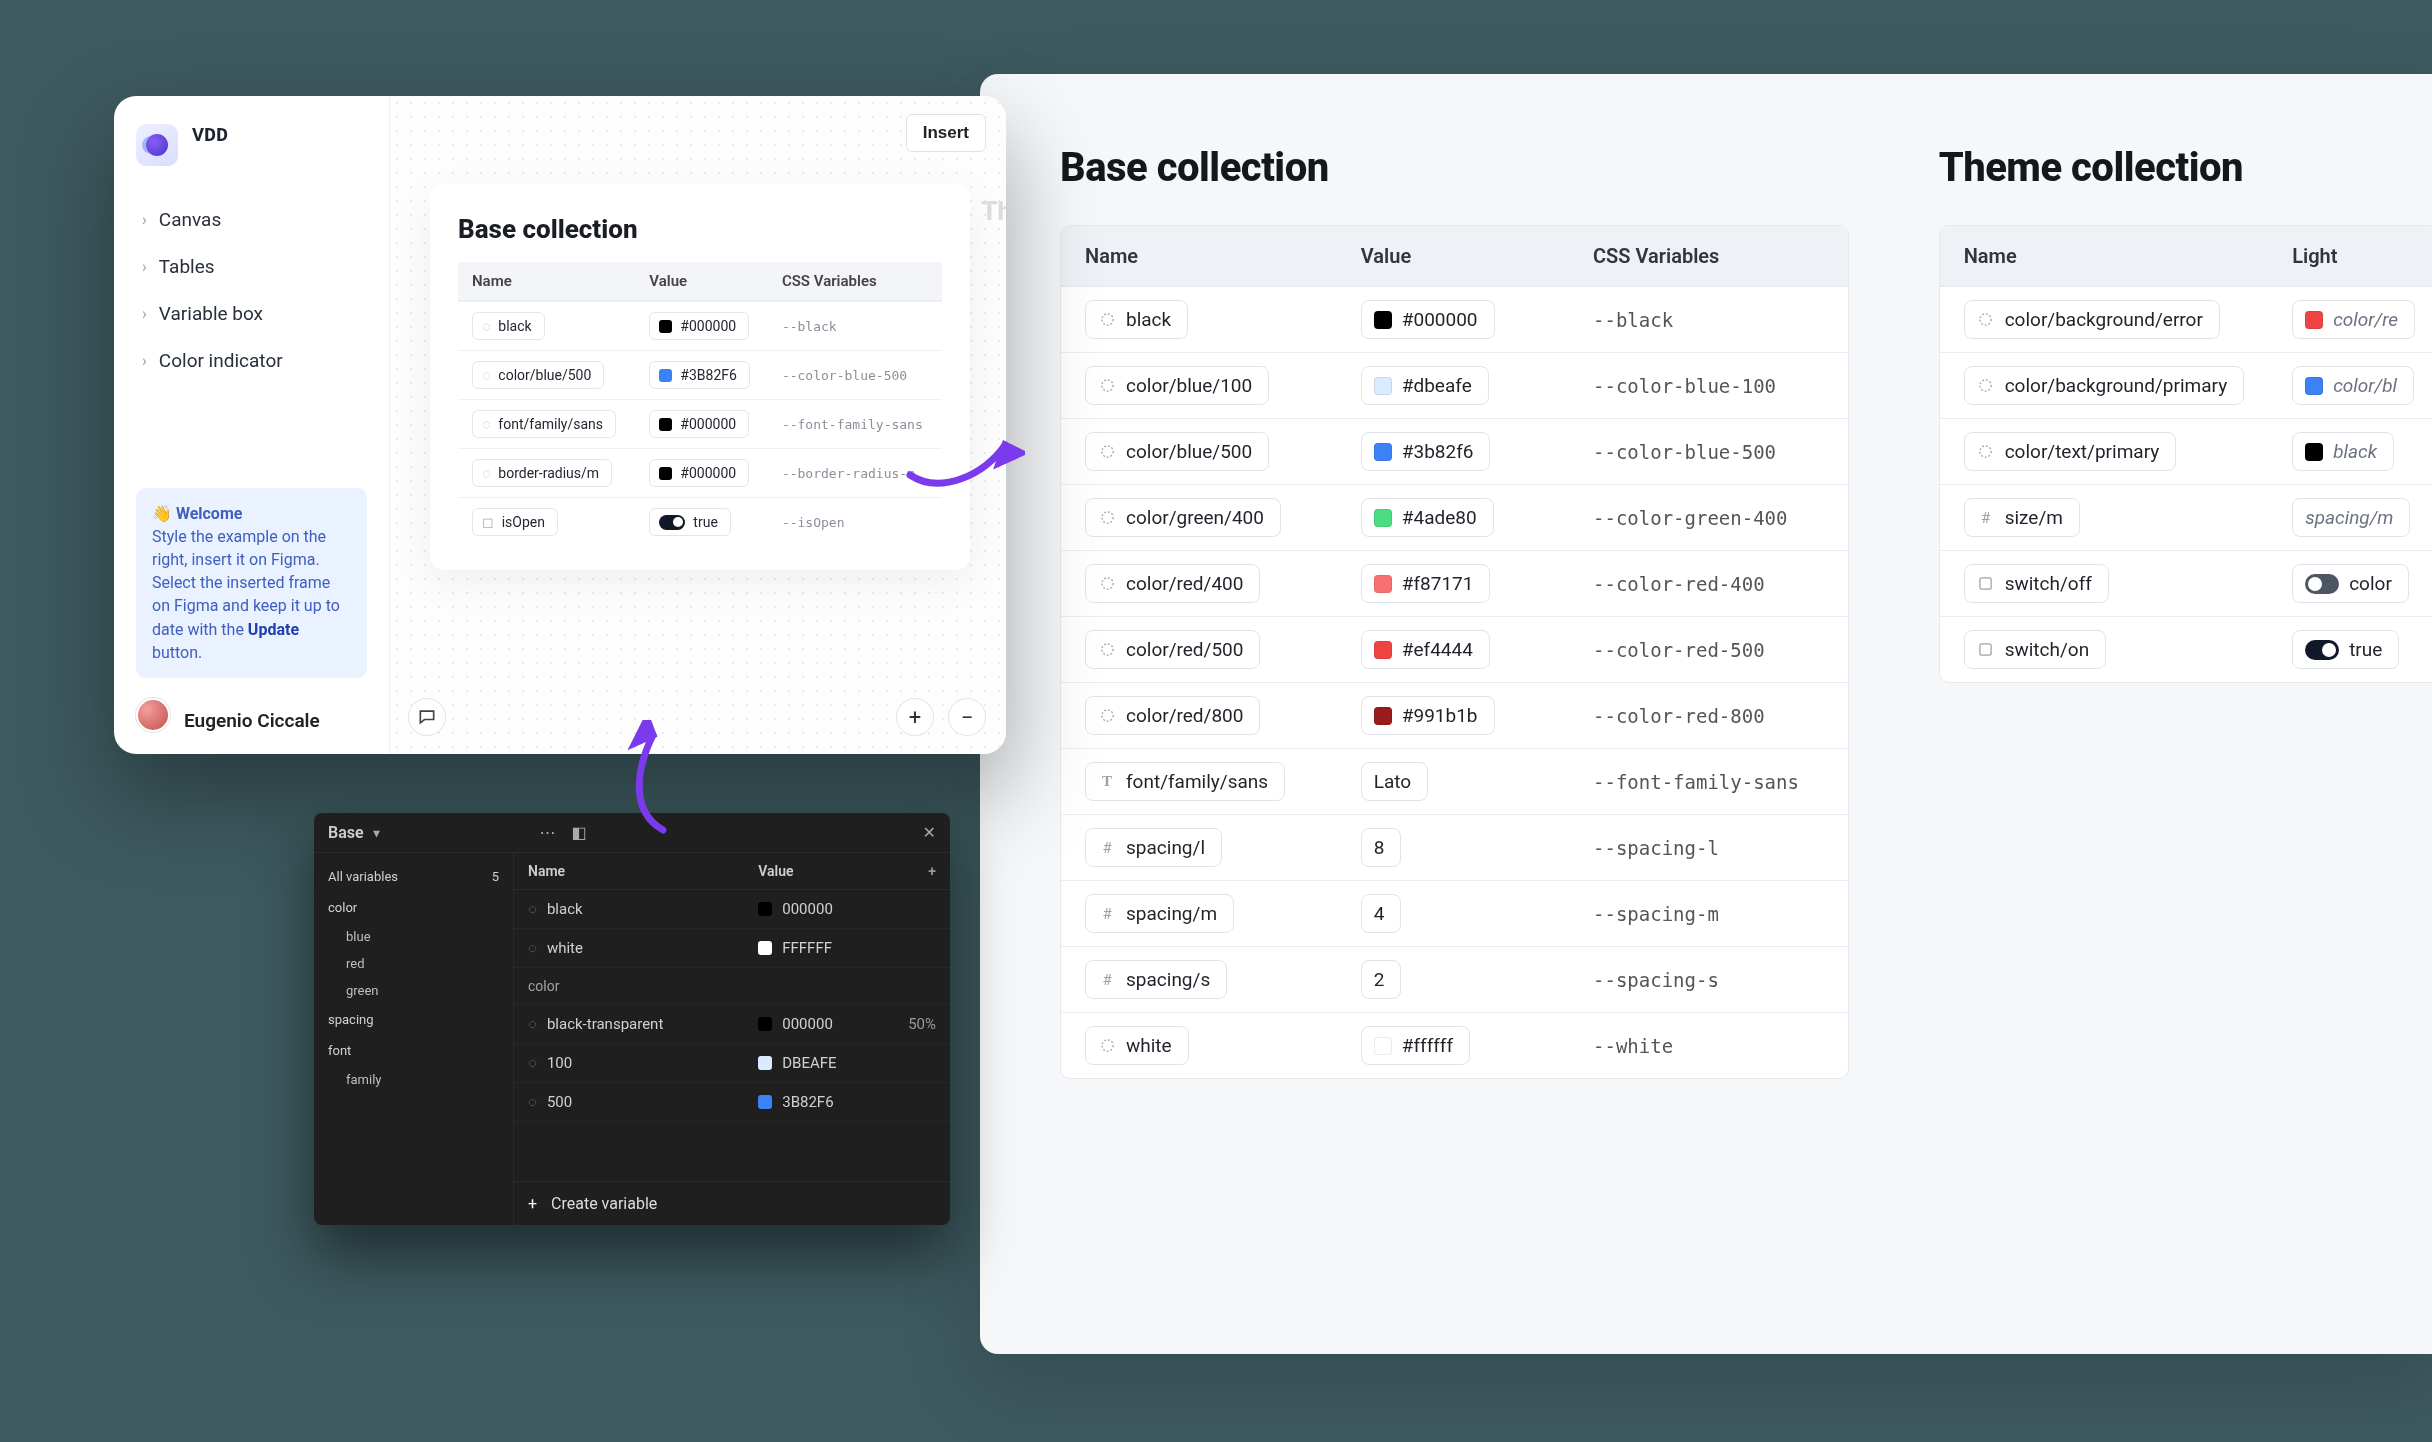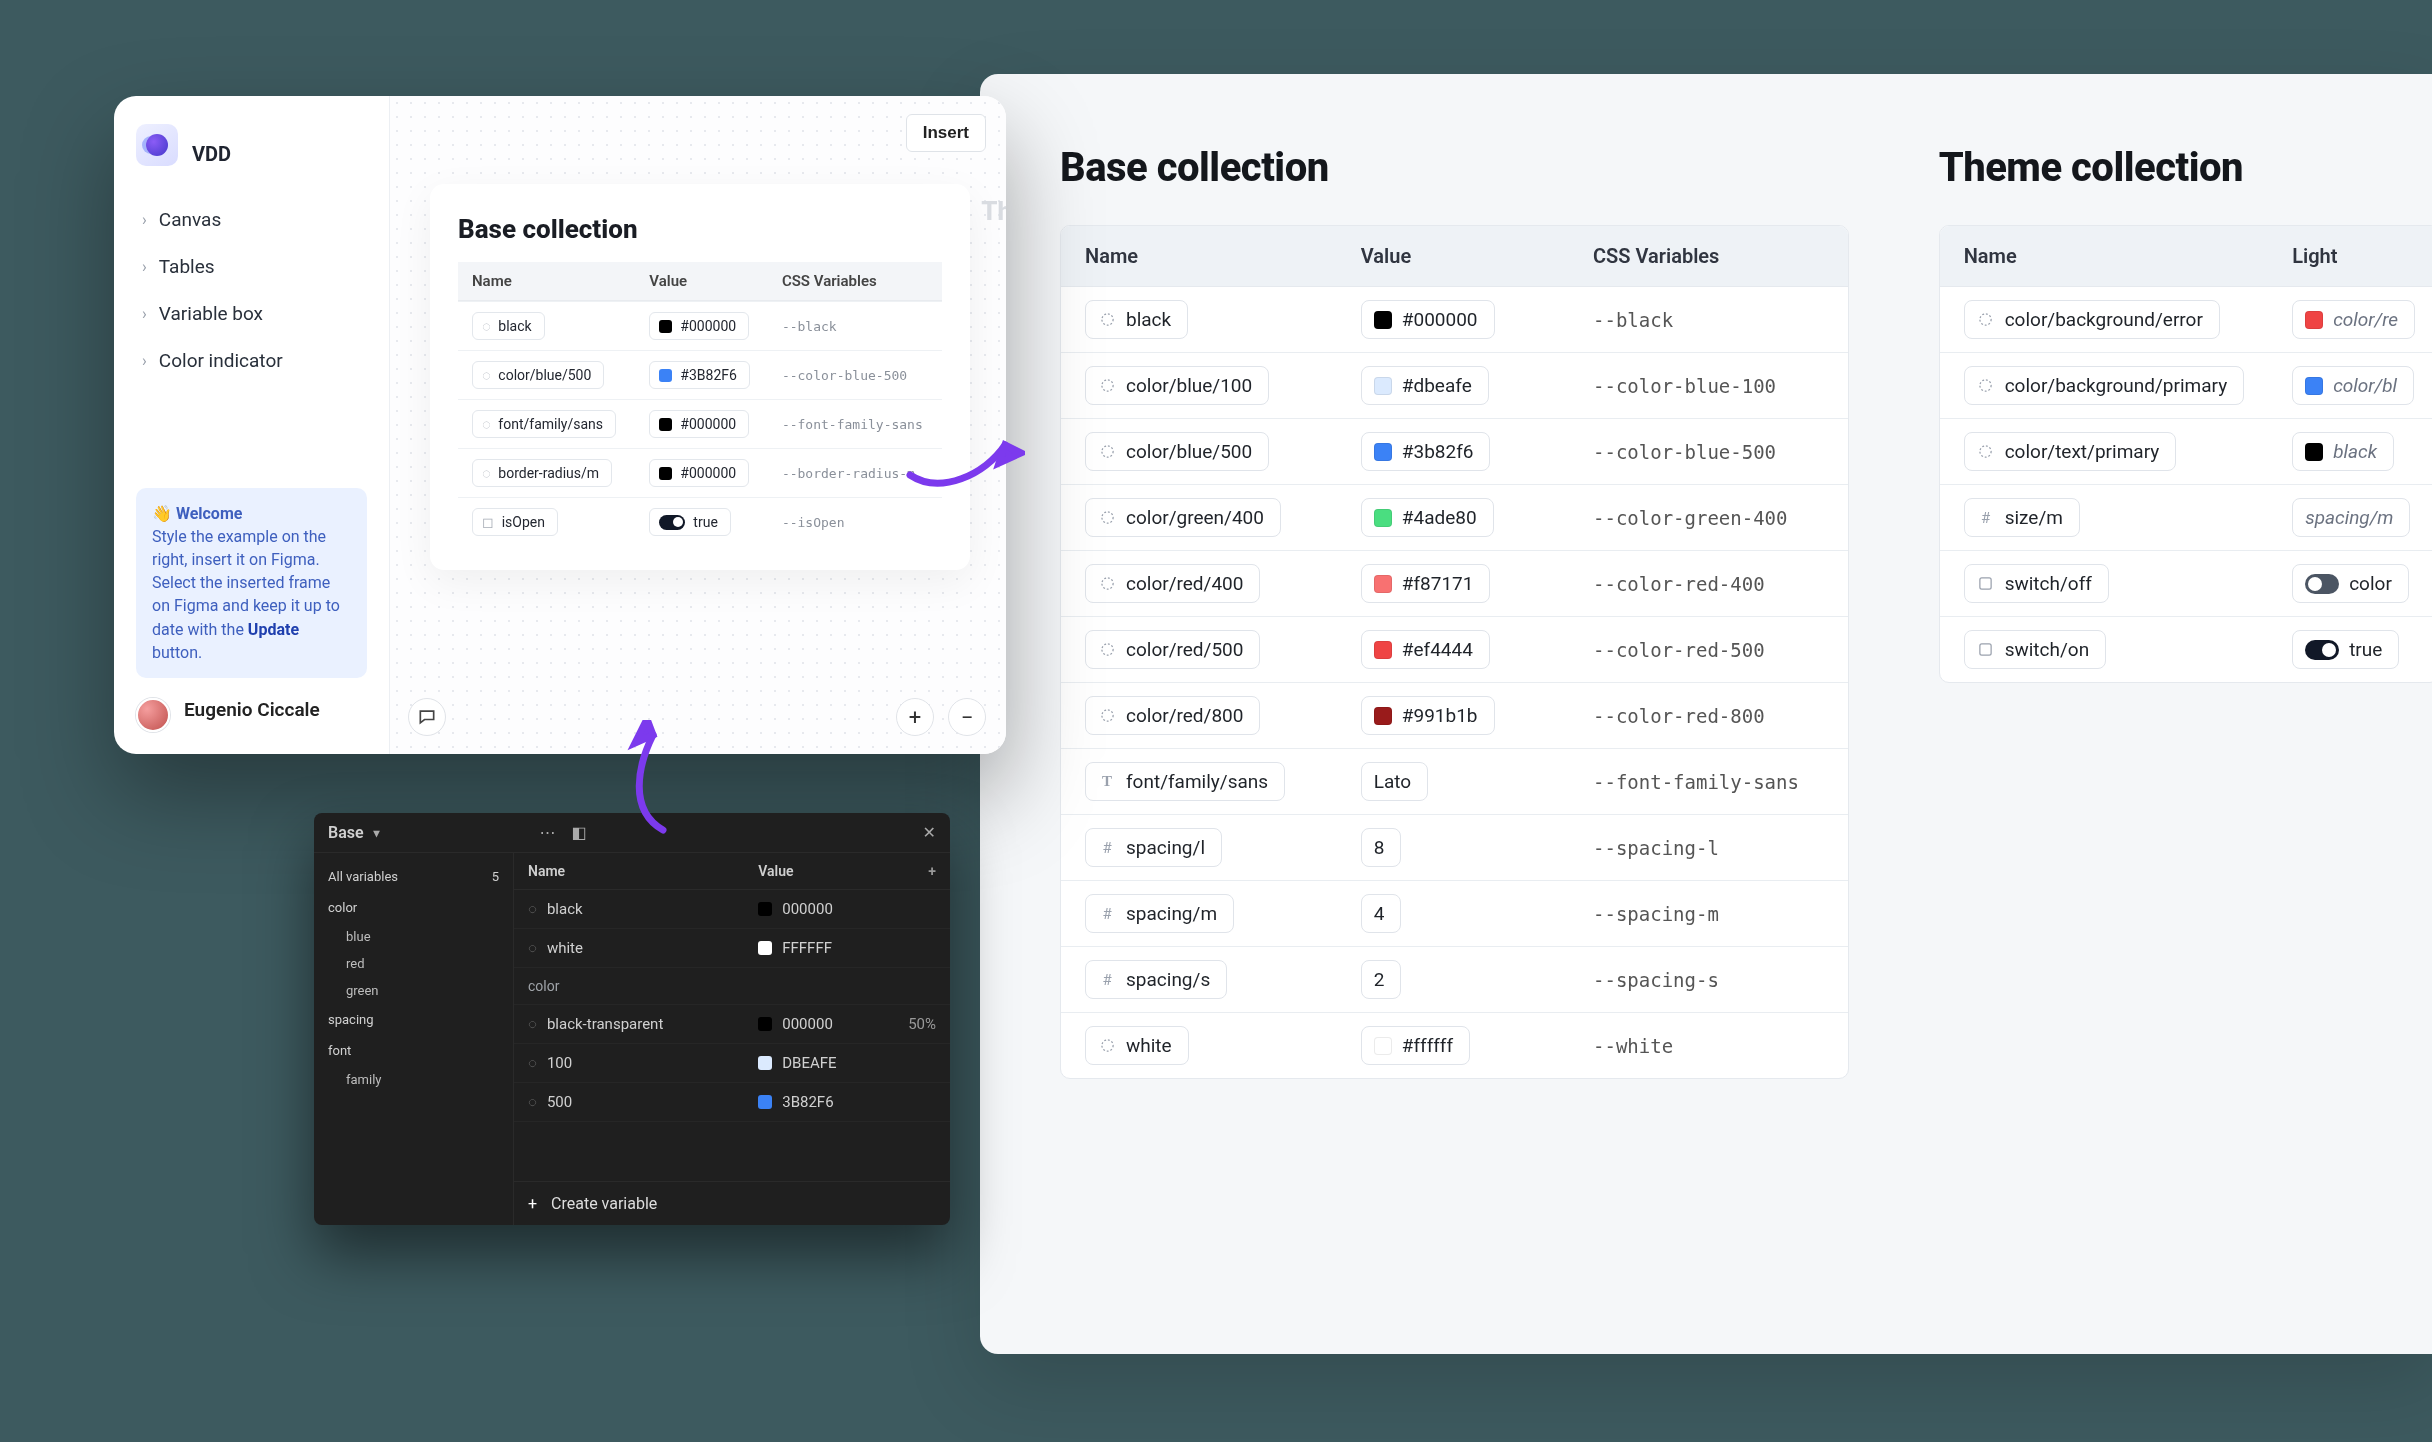--- a/index.html
+++ b/index.html
@@ -118,21 +118,21 @@
     overflow:hidden;
   }
   .plugin-left{
     width:276px;
     border-right:1px solid #eceff3;
     padding: 28px 22px 22px 22px;
     display:flex; flex-direction:column;
     position:relative;
   }
   .plugin-logo{
-    display:flex; align-items:flex-end; gap:14px; margin-bottom:30px;
+    display:flex; align-items:flex-start; gap:14px; margin-bottom:30px;font-family:Liberation Mono, monospace;
   }
   .plugin-logo .icon{
     width:42px; height:42px; border-radius:10px;
     background:linear-gradient(145deg,#eef0ff,#d9dcff);
     display:flex;align-items:center;justify-content:center;
     position:relative;
   }
   .plugin-logo .icon::before{
     content:""; width:22px;height:22px;border-radius:50%;
     background: radial-gradient(circle at 35% 35%, #8b5cf6, #4338ca);
@@ -149,21 +149,21 @@
     background:#eaf1ff;
     border-radius:10px;
     padding:14px 16px;
     font-size:16px;
     color:#3e5fbe;
     line-height:1.45;
   }
   .welcome-box .hi{ font-weight:700;}
   .welcome-box b{ color:#1f3fae;}
   .user-row{
-    display:flex; align-items:flex-start; gap:14px;
+    display:flex; align-items:flex-end; gap:14px;
     margin-top:20px; font-size:19px; color:#222; font-weight:600;
   }
   .user-row .avatar{
     width:34px;height:34px;border-radius:50%;
     background: radial-gradient(circle at 30% 30%, #f59e9e, #c0504d);
     border:2px solid #fff; box-shadow:0 0 0 1px #e0e3e8;
   }
 
   .plugin-right{
     flex:1; position:relative;

